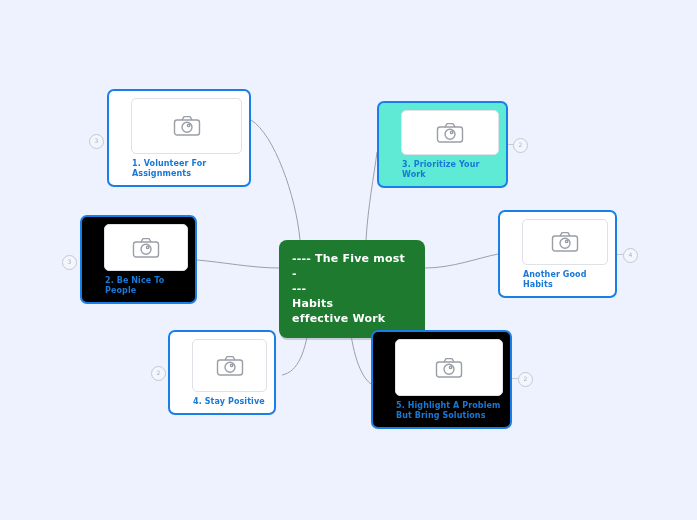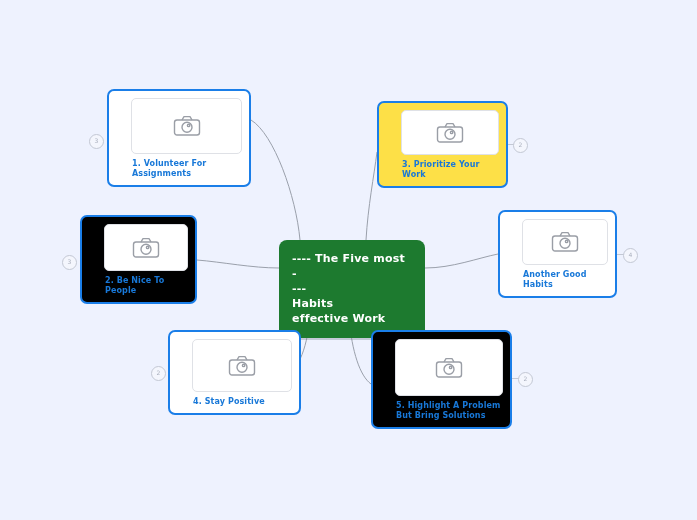--- a/index.html
+++ b/index.html
@@ -140,21 +140,21 @@
             <g fill="none" stroke="#9a9ea6" stroke-width="1.4" stroke-linejoin="round">
               <rect x="1.5" y="6" width="25" height="15" rx="2.5"></rect>
               <path d="M9 6 L11 2.6 H17 L19 6"></path>
               <circle cx="14" cy="13.3" r="5"></circle>
               <circle cx="15.6" cy="11.4" r="1.2"></circle>
             </g>
           </svg>
         </div>
         <div class="node-label" style="color: rgb(24, 120, 216);">2. Be Nice To People</div>
       </div>
-      <div class="node" style="left: 377px; top: 101px; width: 131px; height: 87px; border-color: rgb(26, 126, 232); background: #fde047;">
+      <div class="node" style="left: 377px; top: 101px; width: 131px; height: 87px; border-color: rgb(26, 126, 232); background: #5eead4;">
         <div class="thumb" style="border-color: rgb(223, 225, 230);">
           <svg width="28" height="24" viewBox="0 0 28 24">
             <g fill="none" stroke="#9a9ea6" stroke-width="1.4" stroke-linejoin="round">
               <rect x="1.5" y="6" width="25" height="15" rx="2.5"></rect>
               <path d="M9 6 L11 2.6 H17 L19 6"></path>
               <circle cx="14" cy="13.3" r="5"></circle>
               <circle cx="15.6" cy="11.4" r="1.2"></circle>
             </g>
           </svg>
         </div>
@@ -166,21 +166,21 @@
             <g fill="none" stroke="#9a9ea6" stroke-width="1.4" stroke-linejoin="round">
               <rect x="1.5" y="6" width="25" height="15" rx="2.5"></rect>
               <path d="M9 6 L11 2.6 H17 L19 6"></path>
               <circle cx="14" cy="13.3" r="5"></circle>
               <circle cx="15.6" cy="11.4" r="1.2"></circle>
             </g>
           </svg>
         </div>
         <div class="node-label" style="color: rgb(24, 120, 216);">Another Good Habits</div>
       </div>
-      <div class="node" style="left: 168px; top: 330px; width: 133px; height: 85px; border-color: rgb(26, 126, 232); background: rgb(255, 255, 255);">
+      <div class="node" style="left: 168px; top: 330px; width: 108px; height: 85px; border-color: rgb(26, 126, 232); background: rgb(255, 255, 255);">
         <div class="thumb" style="border-color: rgb(223, 225, 230);">
           <svg width="28" height="24" viewBox="0 0 28 24">
             <g fill="none" stroke="#9a9ea6" stroke-width="1.4" stroke-linejoin="round">
               <rect x="1.5" y="6" width="25" height="15" rx="2.5"></rect>
               <path d="M9 6 L11 2.6 H17 L19 6"></path>
               <circle cx="14" cy="13.3" r="5"></circle>
               <circle cx="15.6" cy="11.4" r="1.2"></circle>
             </g>
           </svg>
         </div>

